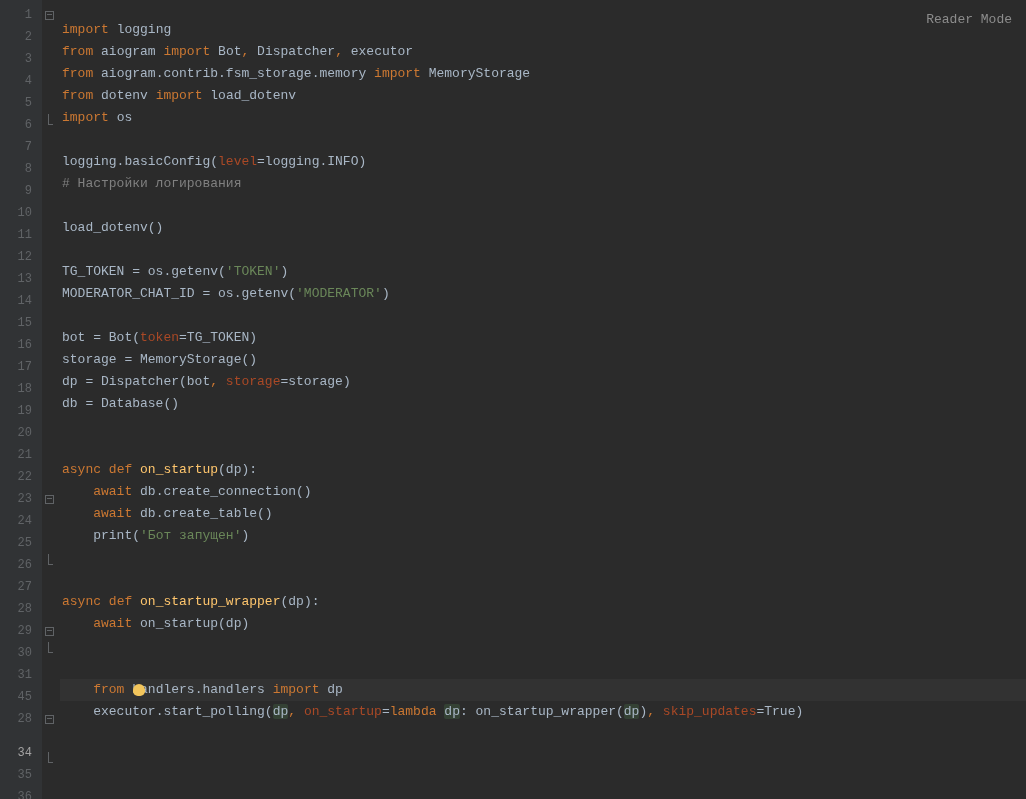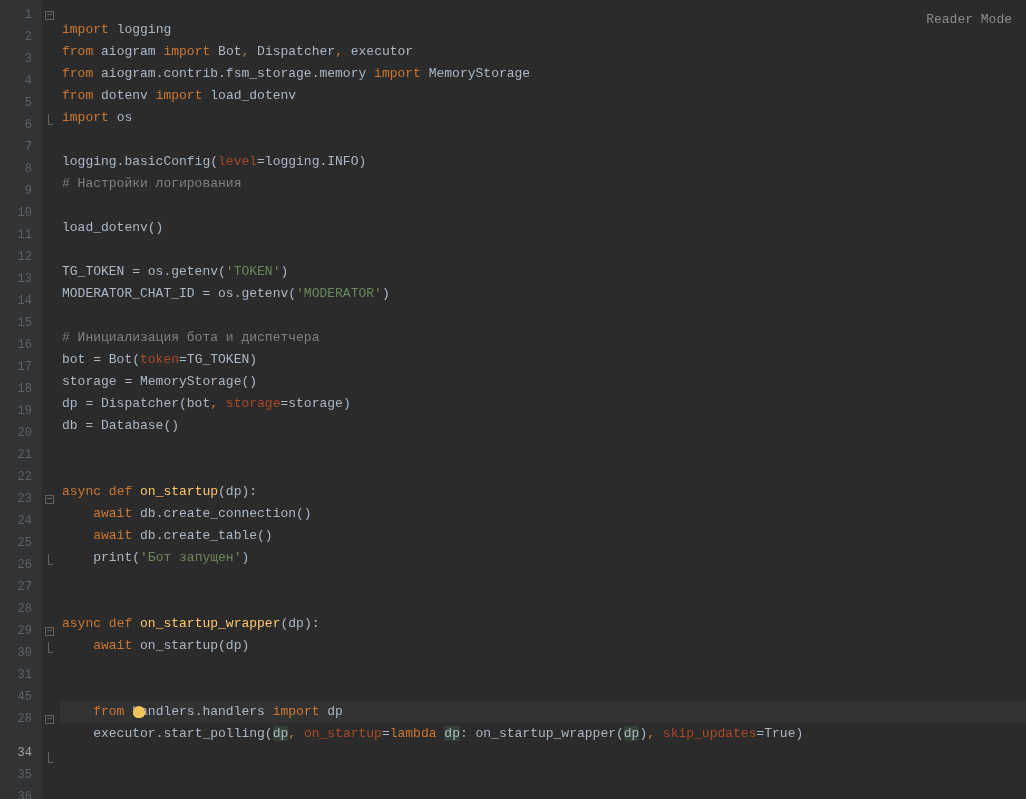--- a/index.html
+++ b/index.html
@@ -226,21 +226,20 @@
     <div class="code-line"><span class="k-orange">import</span> <span class="k-white">os</span></div>
     <div class="code-line"></div>
     <div class="code-line"><span class="k-white">logging.basicConfig(</span><span class="k-param">level</span><span class="k-white">=logging.INFO)</span></div>
     <div class="code-line"><span class="k-grey"># Настройки логирования</span></div>
     <div class="code-line"></div>
     <div class="code-line"><span class="k-white">load_dotenv()</span></div>
     <div class="code-line"></div>
     <div class="code-line"><span class="k-white">TG_TOKEN = os.getenv(</span><span class="k-green">'TOKEN'</span><span class="k-white">)</span></div>
     <div class="code-line"><span class="k-white">MODERATOR_CHAT_ID = os.getenv(</span><span class="k-green">'MODERATOR'</span><span class="k-white">)</span></div>
     <div class="code-line"></div>
-    <div class="code-line"><span class="k-grey"># Инициализация бота и диспетчера</span></div>
     <div class="code-line"><span class="k-white">bot = Bot(</span><span class="k-param">token</span><span class="k-white">=TG_TOKEN)</span></div>
     <div class="code-line"><span class="k-white">storage = MemoryStorage()</span></div>
     <div class="code-line"><span class="k-white">dp = Dispatcher(bot</span><span class="k-orange">,</span> <span class="k-param">storage</span><span class="k-white">=storage)</span></div>
     <div class="code-line"><span class="k-white">db = Database()</span></div>
     <div class="code-line"></div>
     <div class="code-line"></div>
     <div class="code-line"><span class="k-orange">async</span> <span class="k-orange">def</span> <span class="k-yellow">on_startup</span><span class="k-white">(dp):</span></div>
     <div class="code-line">    <span class="k-orange">await</span> <span class="k-white">db.create_connection()</span></div>
     <div class="code-line">    <span class="k-orange">await</span> <span class="k-white">db.create_table()</span></div>
     <div class="code-line">    <span class="k-white">print(</span><span class="k-green">'Бот запущен'</span><span class="k-white">)</span></div>

